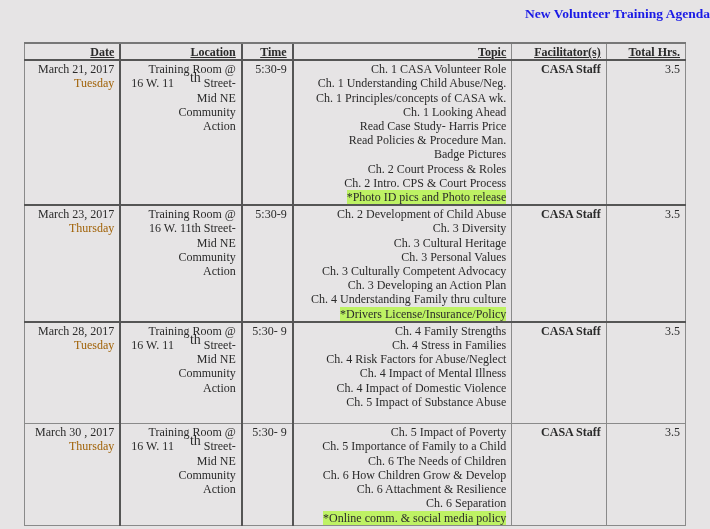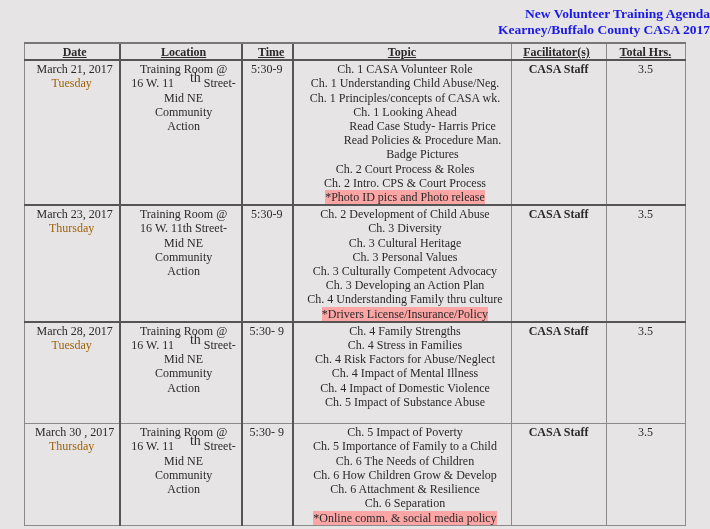--- a/index.html
+++ b/index.html
@@ -15,42 +15,41 @@
     text-align: right; color: #1a1ae6; font-weight: bold;
     font-size: 13.5px; line-height: 16px;
   }
   table.agenda {
     position: absolute; left: 24px; top: 42px;
     width: 662px; border-collapse: collapse;
     font-size: 12px; line-height: 14.2px;
   }
   table.agenda td, table.agenda th {
     border: 1px solid #8a8a8a; vertical-align: top;
-    padding: 1px 5px 0 4px; text-align: center;
+    padding: 1px 5px 0 4px; text-align: right;
   }
   table.agenda th { font-weight: bold; padding-left: 10px; }
   table.agenda th span { text-decoration: underline; }
   table.agenda tr.hdr th { border-bottom: 2px solid #555; border-top: 2px solid #777; }
   table.agenda tr.sep td { border-top: 2px solid #555; }
   .col-loc { border-left: 2px solid #555 !important; }
   .col-time { border-left: 2px solid #555 !important; }
   .col-topic { border-left: 2px solid #555 !important; }
   .day { color: #a16207; display: block; }
   .line { display: block; white-space: nowrap; margin-left: 6px; }
   .indent { padding-left: 35px; }
-  .hl { background: #fca5a5; display: inline; }
+  .hl { background: #bef264; display: inline; }
   .fac { font-weight: bold; }
   sup { font-size: 14px; line-height: 0; padding-left: 16px; }
 </style>
 </head>
 <body>
 
 <div class="title-block">
   <div>New Volunteer Training Agenda</div>
-  <div>Kearney/Buffalo County CASA 2017</div>
 </div>
 
 <table class="agenda">
   <colgroup>
     <col style="width:93px">
       <col style="width:106px">
       <col style="width:52px">
     <col style="width:221px">
       <col style="width:100px">
       <col style="width:90px">

